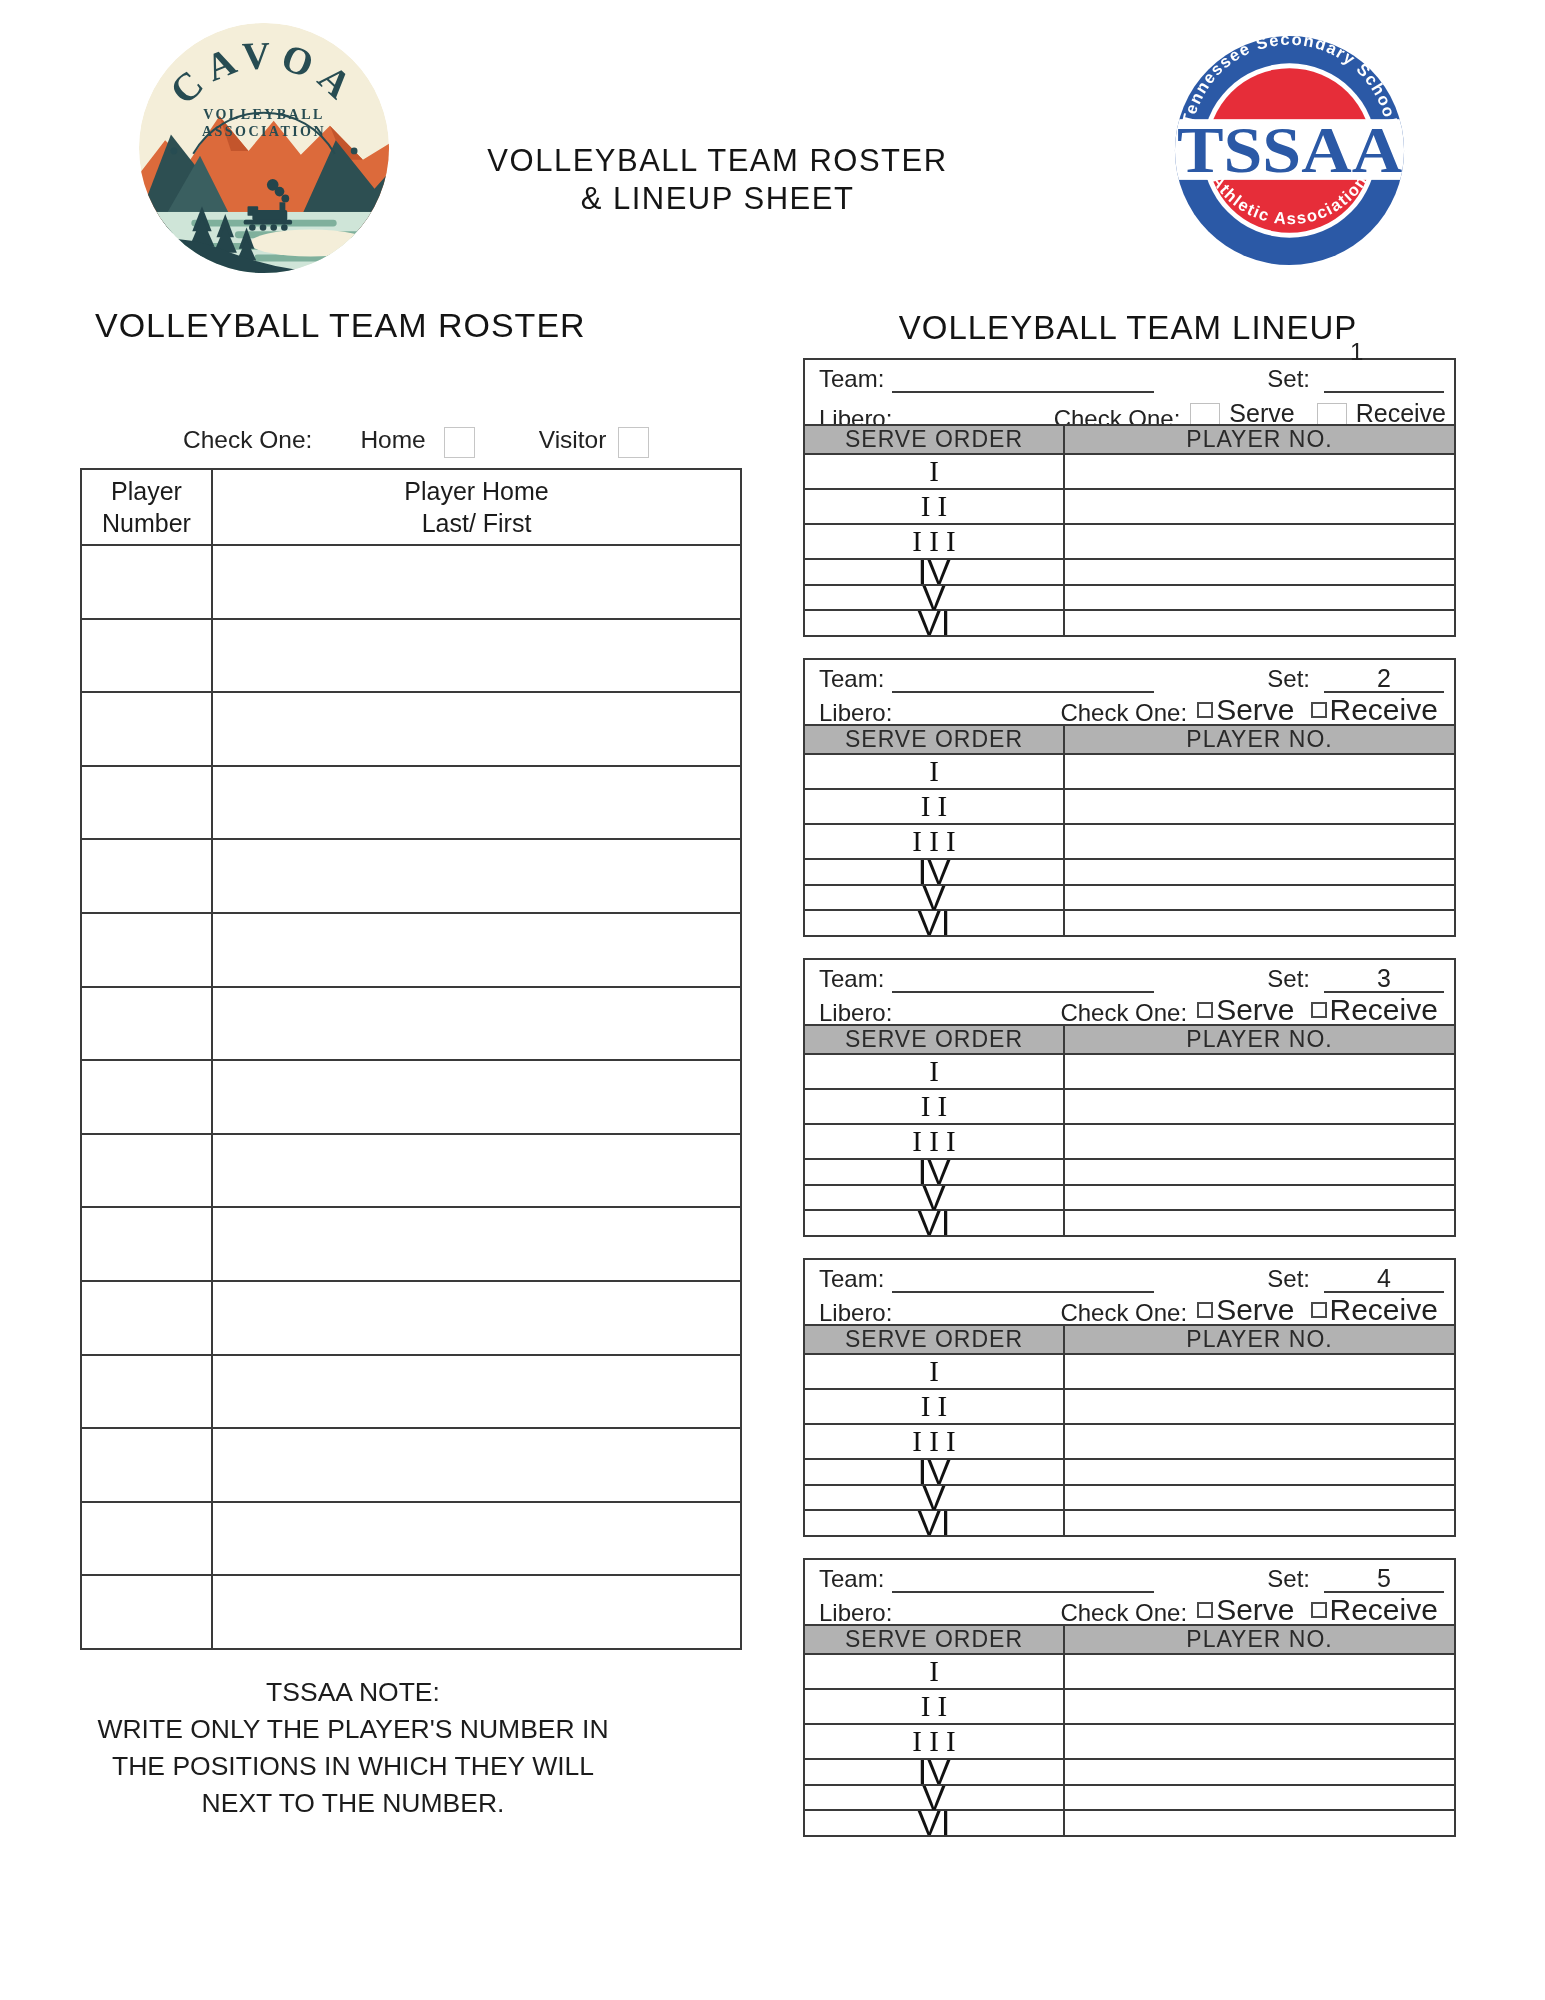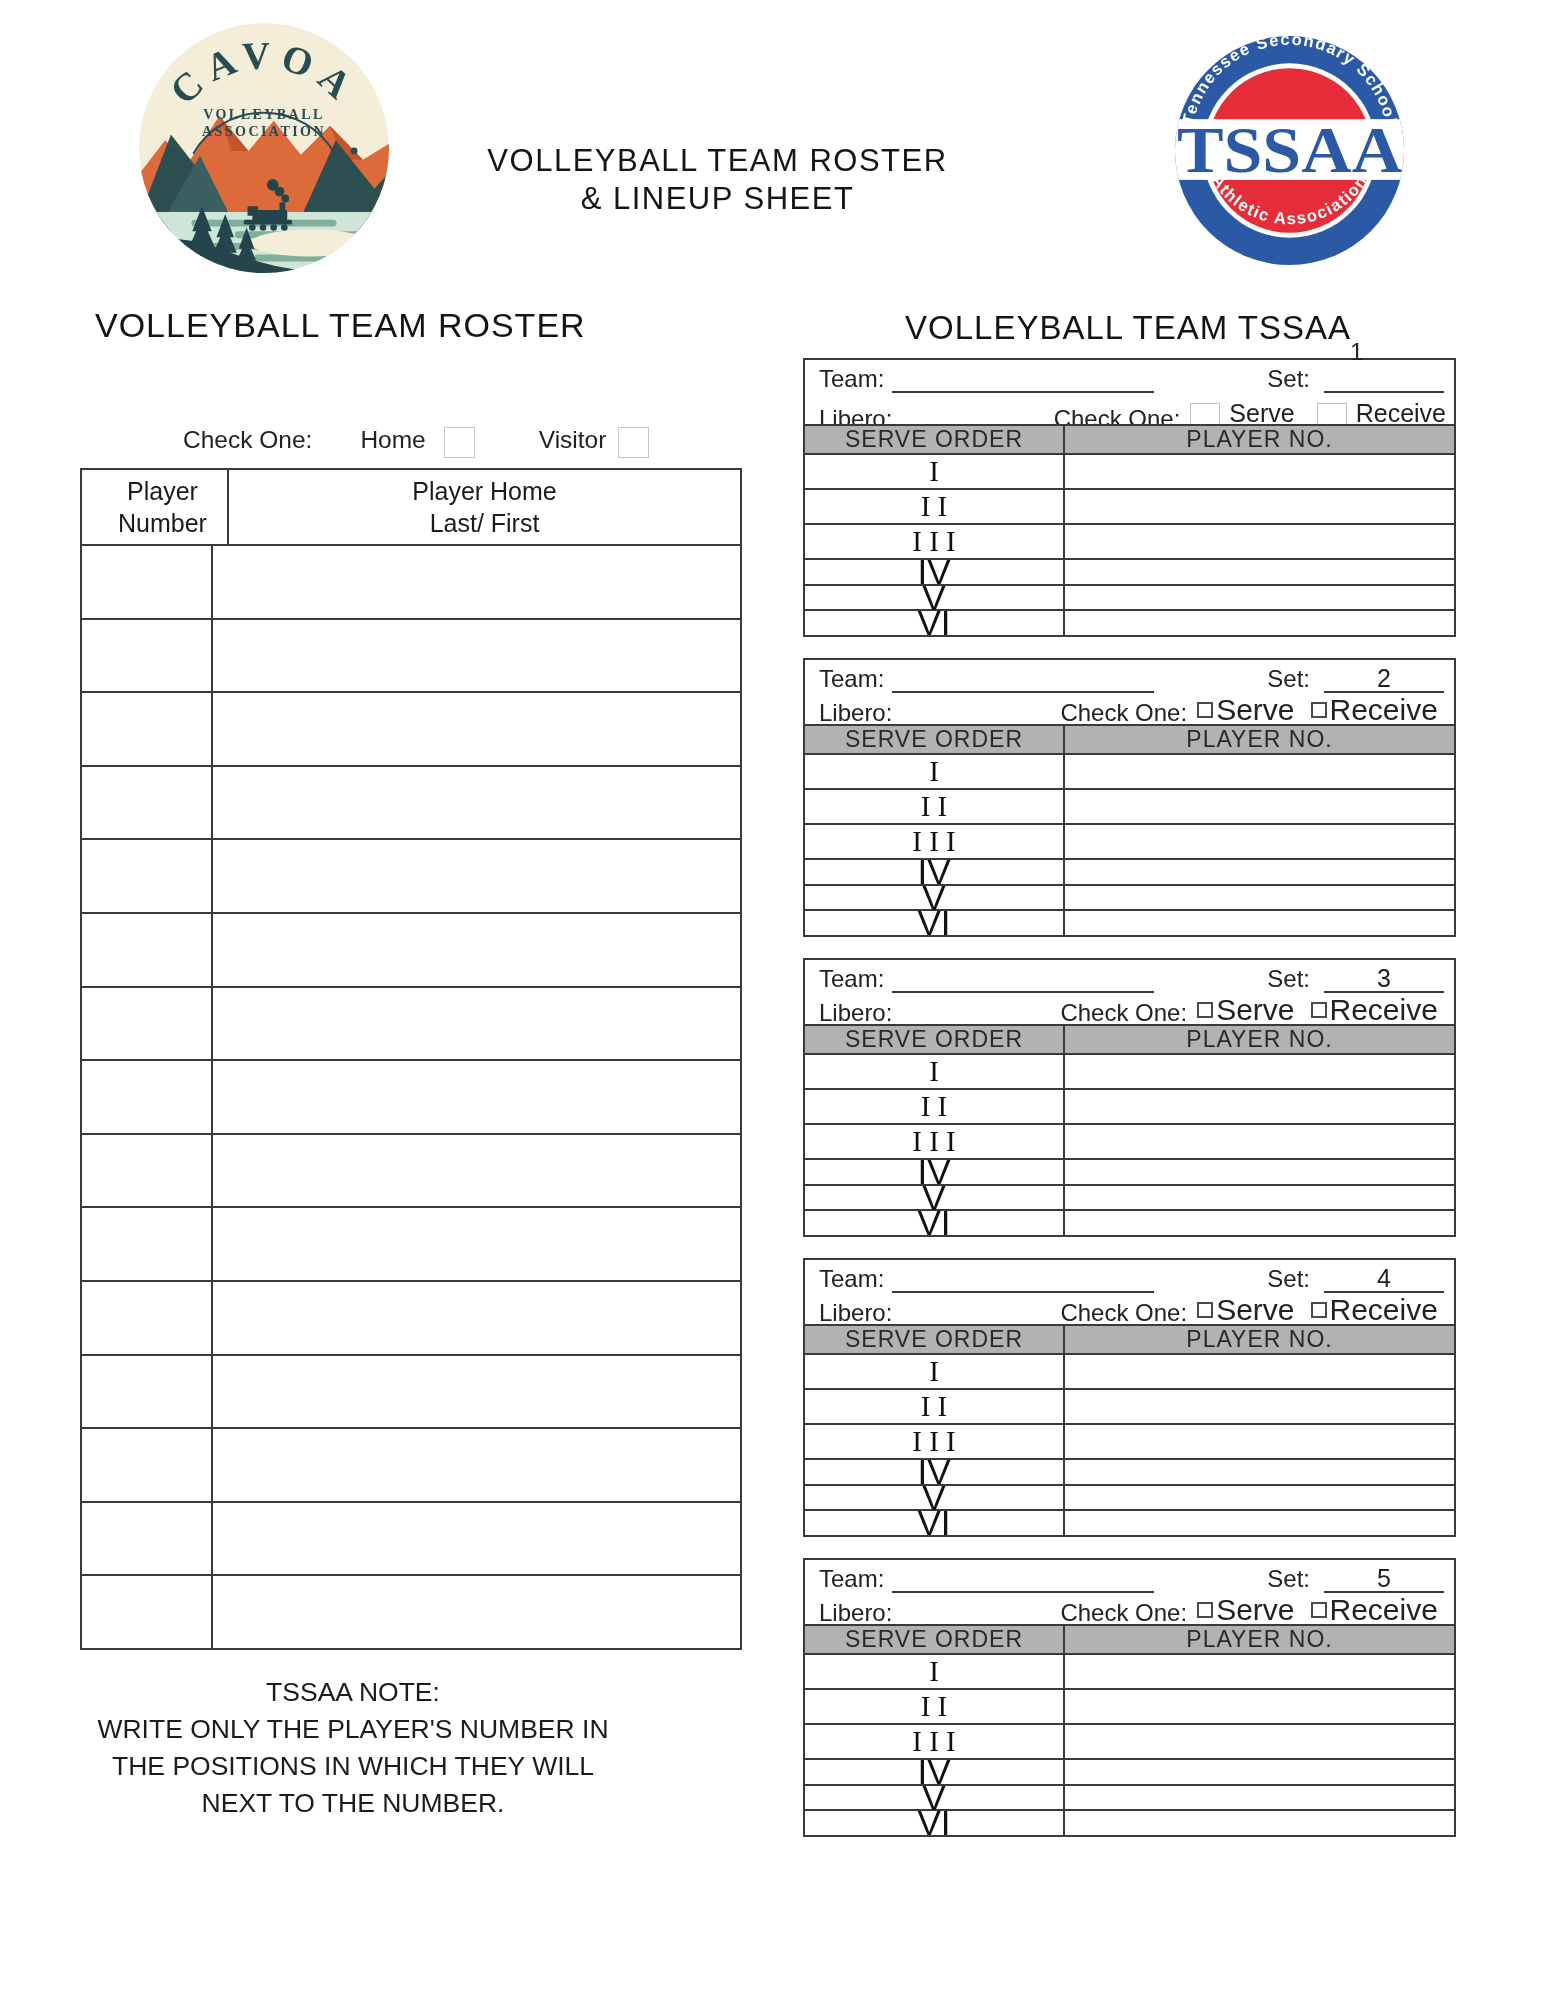--- a/index.html
+++ b/index.html
@@ -19,21 +19,21 @@
   .team-label{font-size:27px;letter-spacing:7px;color:#222;}
   .team-blank{font-size:23px;letter-spacing:2px;margin-left:10px;color:#222;position:relative;top:-2px;}
   .check-row{position:absolute;left:183px;top:421px;display:flex;align-items:center;font-size:24.5px;color:#222;}
   .check-row .home-lbl{margin-left:48px;}
   .check-row .visitor-lbl{margin-left:64px;}
   .cb-light{width:29px;height:29px;border:1.5px solid #c6c6c6;background:#fff;margin-left:18px;margin-top:6px;}
   .check-row .cb-light.v{margin-left:12px;}
 
   .roster-table{position:absolute;left:80px;top:468px;width:662px;height:1182px;
                 border:2.5px solid #3a3a3a;display:flex;flex-direction:column;box-sizing:border-box;}
-  .roster-header{height:74px;flex:none;border-bottom:2.5px solid #3a3a3a;display:flex;padding-left:16px;}
+  .roster-header{height:74px;flex:none;border-bottom:2.5px solid #3a3a3a;display:flex;}
   .roster-header .hcell{display:flex;flex-direction:column;justify-content:center;align-items:center;
                         font-size:25px;line-height:32px;color:#1b1b1b;}
   .colnum{width:131px;flex:none;border-right:2.5px solid #3a3a3a;box-sizing:border-box;}
   .colname{flex:1;}
   .roster-body{flex:1;display:flex;flex-direction:column;}
   .roster-row{flex:1;display:flex;border-bottom:2.5px solid #3a3a3a;}
   .roster-row:last-child{border-bottom:none;}
   .roster-row .cell{box-sizing:border-box;}
 
   .note{position:absolute;left:55px;top:1674px;width:596px;text-align:center;
@@ -258,21 +258,21 @@
       </div>
   </div>
 
   <div class="note">
       <div>TSSAA NOTE:</div>
       <div>WRITE ONLY THE PLAYER'S NUMBER IN</div>
       <div>THE POSITIONS IN WHICH THEY WILL</div>
       <div>NEXT TO THE NUMBER.</div>
     </div>
 
-  <div class="lineup-heading">VOLLEYBALL TEAM TSSAA</div>
+  <div class="lineup-heading">VOLLEYBALL TEAM LINEUP</div>
   <div id="lineup-boxes">
   <div class="lineup-box style-a" style="top: 358px;">
     <div class="box-head">
       <div class="head-row">
         <span class="lbl">Team:</span>
         <span class="blank team-blank-l"></span>
         <span class="lbl set-lbl">Set:</span>
         <span class="blank set-blank">
           <span class="set-number">1</span>
         </span>

